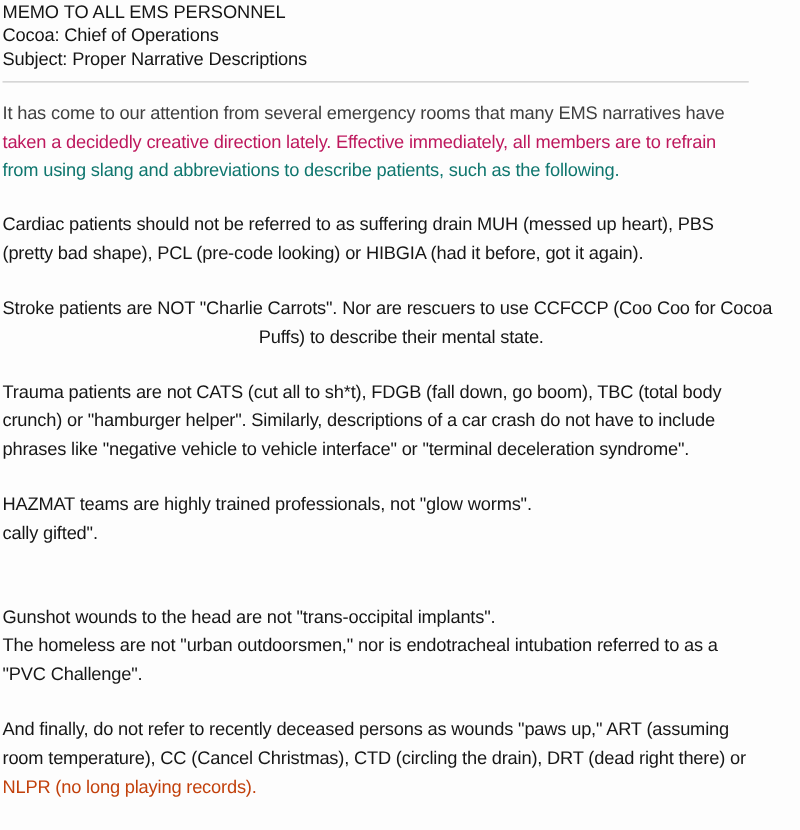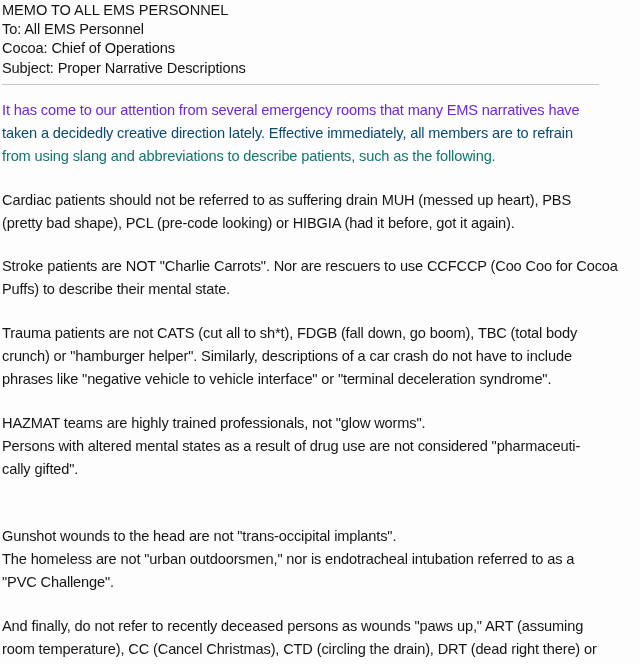--- a/index.html
+++ b/index.html
@@ -73,51 +73,49 @@
     color: #161616;
   }
 </style>
 </head>
 <body>
 
 <div class="page" style="background: rgb(253, 253, 253);">
 
   <div class="memo-header">
     <div class="hline title">MEMO TO ALL EMS PERSONNEL</div>
-    <div class="hline">To: All EMS Personnel</div>
     <div class="hline">Cocoa: Chief of Operations</div>
     <div class="hline">Subject: Proper Narrative Descriptions</div>
   </div>
 
   <div class="divider-wrap">
     <div class="divider" style="background: rgb(201, 201, 201);"></div>
   </div>
 
   <div class="memo-body">
       <div class="para">
-        <div class="ln" style="color: #6d28d9;">It has come to our attention from several emergency rooms that many EMS narratives have</div>
-        <div class="ln" style="color: #0c4a6e;">taken a decidedly creative direction lately. Effective immediately, all members are to refrain</div>
+        <div class="ln" style="color: #404040;">It has come to our attention from several emergency rooms that many EMS narratives have</div>
+        <div class="ln" style="color: #be185d;">taken a decidedly creative direction lately. Effective immediately, all members are to refrain</div>
         <div class="ln" style="color: #0f766e;">from using slang and abbreviations to describe patients, such as the following.</div>
       </div>
       <div class="para">
         <div class="ln" style="color: rgb(22, 22, 22);">Cardiac patients should not be referred to as suffering drain MUH (messed up heart), PBS</div>
         <div class="ln" style="color: rgb(22, 22, 22);">(pretty bad shape), PCL (pre-code looking) or HIBGIA (had it before, got it again).</div>
       </div>
       <div class="para">
         <div class="ln" style="color: rgb(22, 22, 22);">Stroke patients are NOT "Charlie Carrots". Nor are rescuers to use CCFCCP (Coo Coo for Cocoa</div>
-        <div class="ln" style="color: rgb(22, 22, 22);">Puffs) to describe their mental state.</div>
+        <div class="ln" style="color: rgb(22, 22, 22); text-align: center;">Puffs) to describe their mental state.</div>
       </div>
       <div class="para">
         <div class="ln" style="color: rgb(22, 22, 22);">Trauma patients are not CATS (cut all to sh*t), FDGB (fall down, go boom), TBC (total body</div>
         <div class="ln" style="color: rgb(22, 22, 22);">crunch) or "hamburger helper". Similarly, descriptions of a car crash do not have to include</div>
         <div class="ln" style="color: rgb(22, 22, 22);">phrases like "negative vehicle to vehicle interface" or "terminal deceleration syndrome".</div>
       </div>
       <div class="para">
         <div class="ln" style="color: rgb(22, 22, 22);">HAZMAT teams are highly trained professionals, not "glow worms".</div>
-        <div class="ln" style="color: rgb(22, 22, 22);">Persons with altered mental states as a result of drug use are not considered "pharmaceuti-</div>
         <div class="ln" style="color: rgb(22, 22, 22);">cally gifted".</div>
       </div>
       <div class="para">
         <div class="ln" style="color: rgb(22, 22, 22); margin-top: 44px;">Gunshot wounds to the head are not "trans-occipital implants".</div>
         <div class="ln" style="color: rgb(22, 22, 22);">The homeless are not "urban outdoorsmen," nor is endotracheal intubation referred to as a</div>
         <div class="ln" style="color: rgb(22, 22, 22);">"PVC Challenge".</div>
       </div>
       <div class="para">
         <div class="ln" style="color: rgb(22, 22, 22);">And finally, do not refer to recently deceased persons as wounds "paws up," ART (assuming</div>
         <div class="ln" style="color: rgb(22, 22, 22);">room temperature), CC (Cancel Christmas), CTD (circling the drain), DRT (dead right there) or</div>

